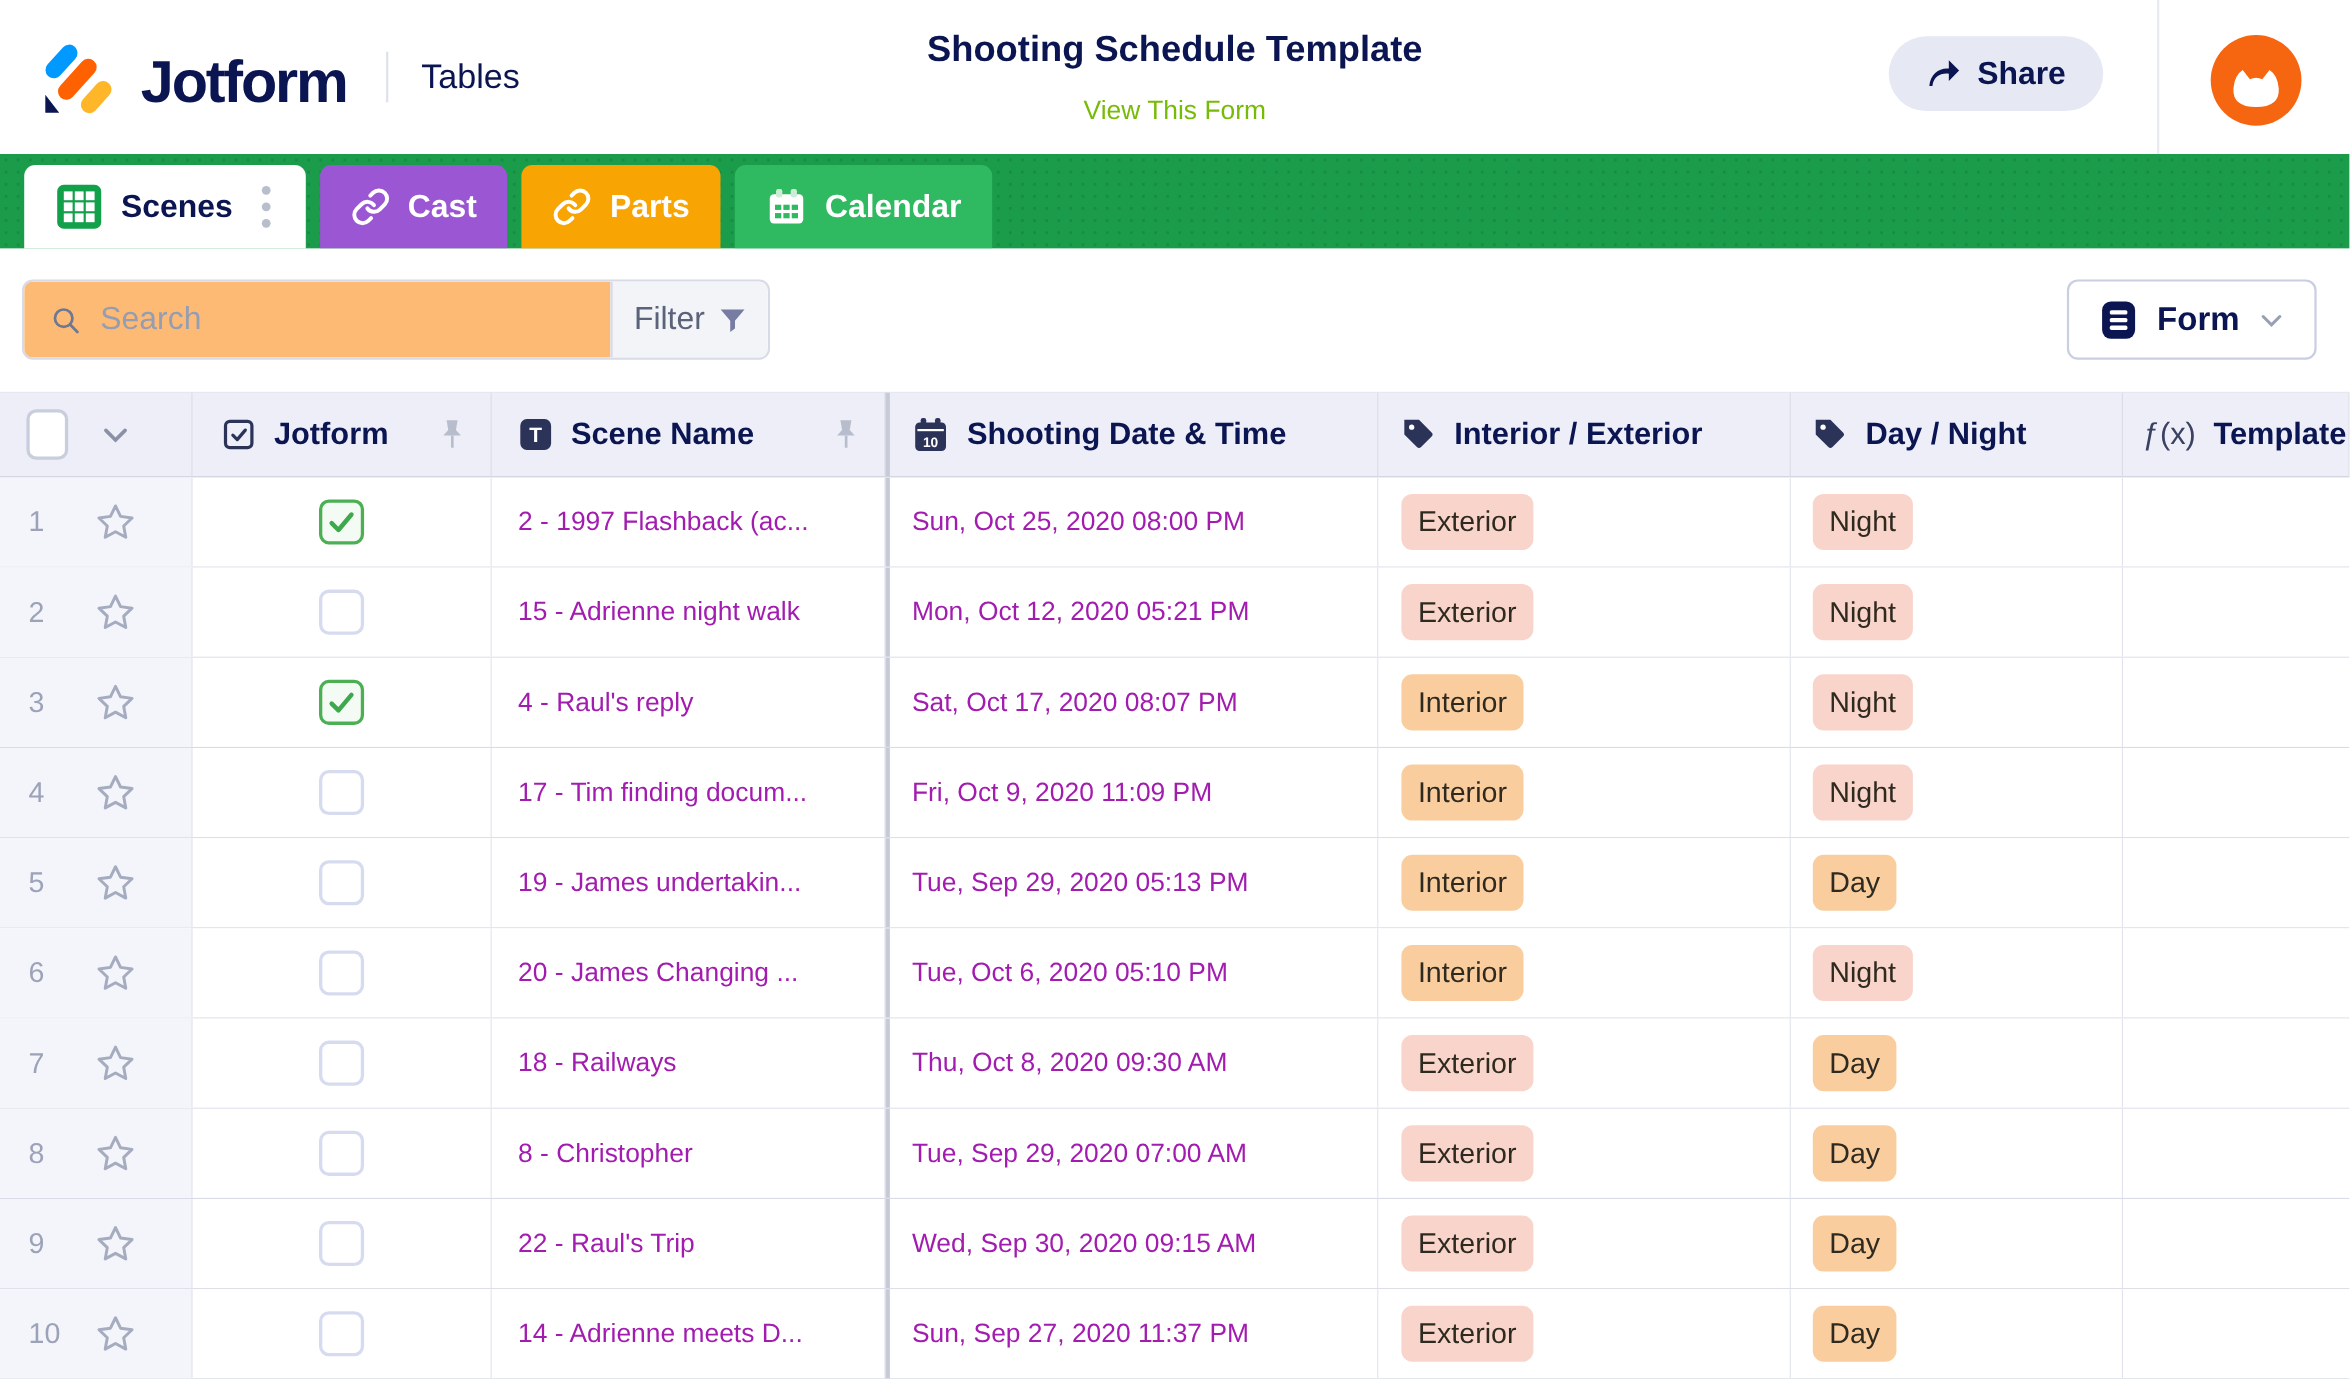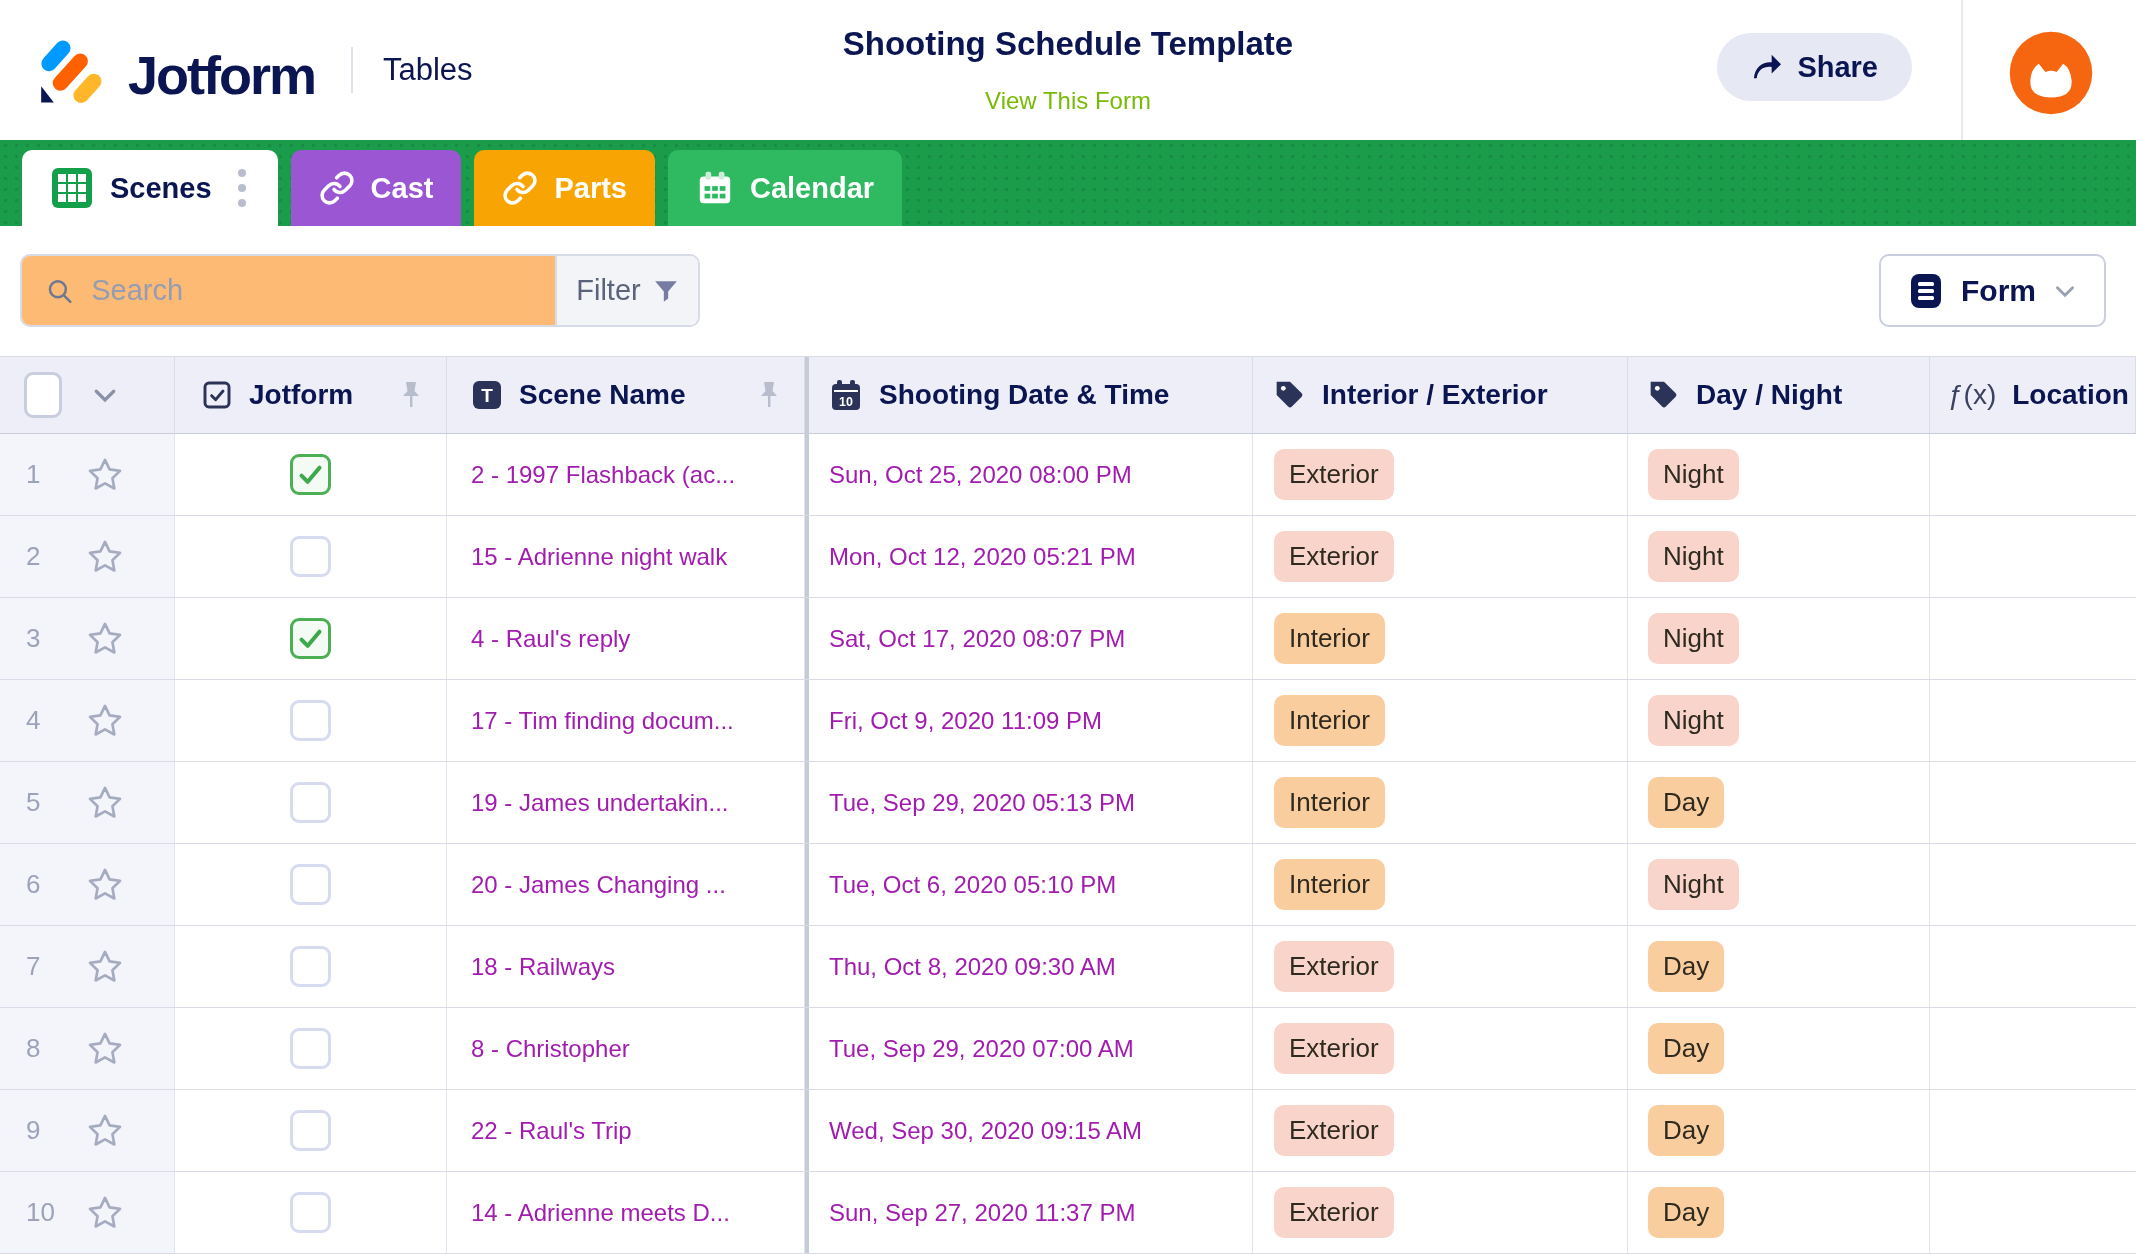--- a/index.html
+++ b/index.html
@@ -250,21 +250,21 @@
       </div>
       <div class="cell c5">
         <svg width="32" height="32" viewBox="0 0 24 24">
           <path d="M20.59 13.41l-7.17 7.17a2 2 0 0 1-2.83 0L2 12V2h10l8.59 8.59a2 2 0 0 1 0 2.83z" fill="#2B3358"></path>
           <circle cx="7" cy="7" r="1.8" fill="#fff"></circle>
         </svg>
         <span class="hlabel">Day / Night</span>
       </div>
       <div class="cell c6" style="padding-left:18px;">
         <span style="font-size:28px;color:#3A4161;">ƒ(x)</span>
-        <span class="hlabel">Location</span>
+        <span class="hlabel">Template</span>
       </div>
     </div>
 
     <div class="tbody">
         <div class="trow">
     <div class="cell c0">
       <span class="rownum">1</span>
       <svg class="star" width="38" height="38" viewBox="0 0 24 24" fill="none" stroke="#A6ACBF" stroke-width="1.7" stroke-linejoin="round">
         <path d="M12 2.5l2.9 6 6.6.9-4.8 4.6 1.2 6.5-5.9-3.2-5.9 3.2 1.2-6.5L2.5 9.4l6.6-.9Z"></path>
       </svg>

